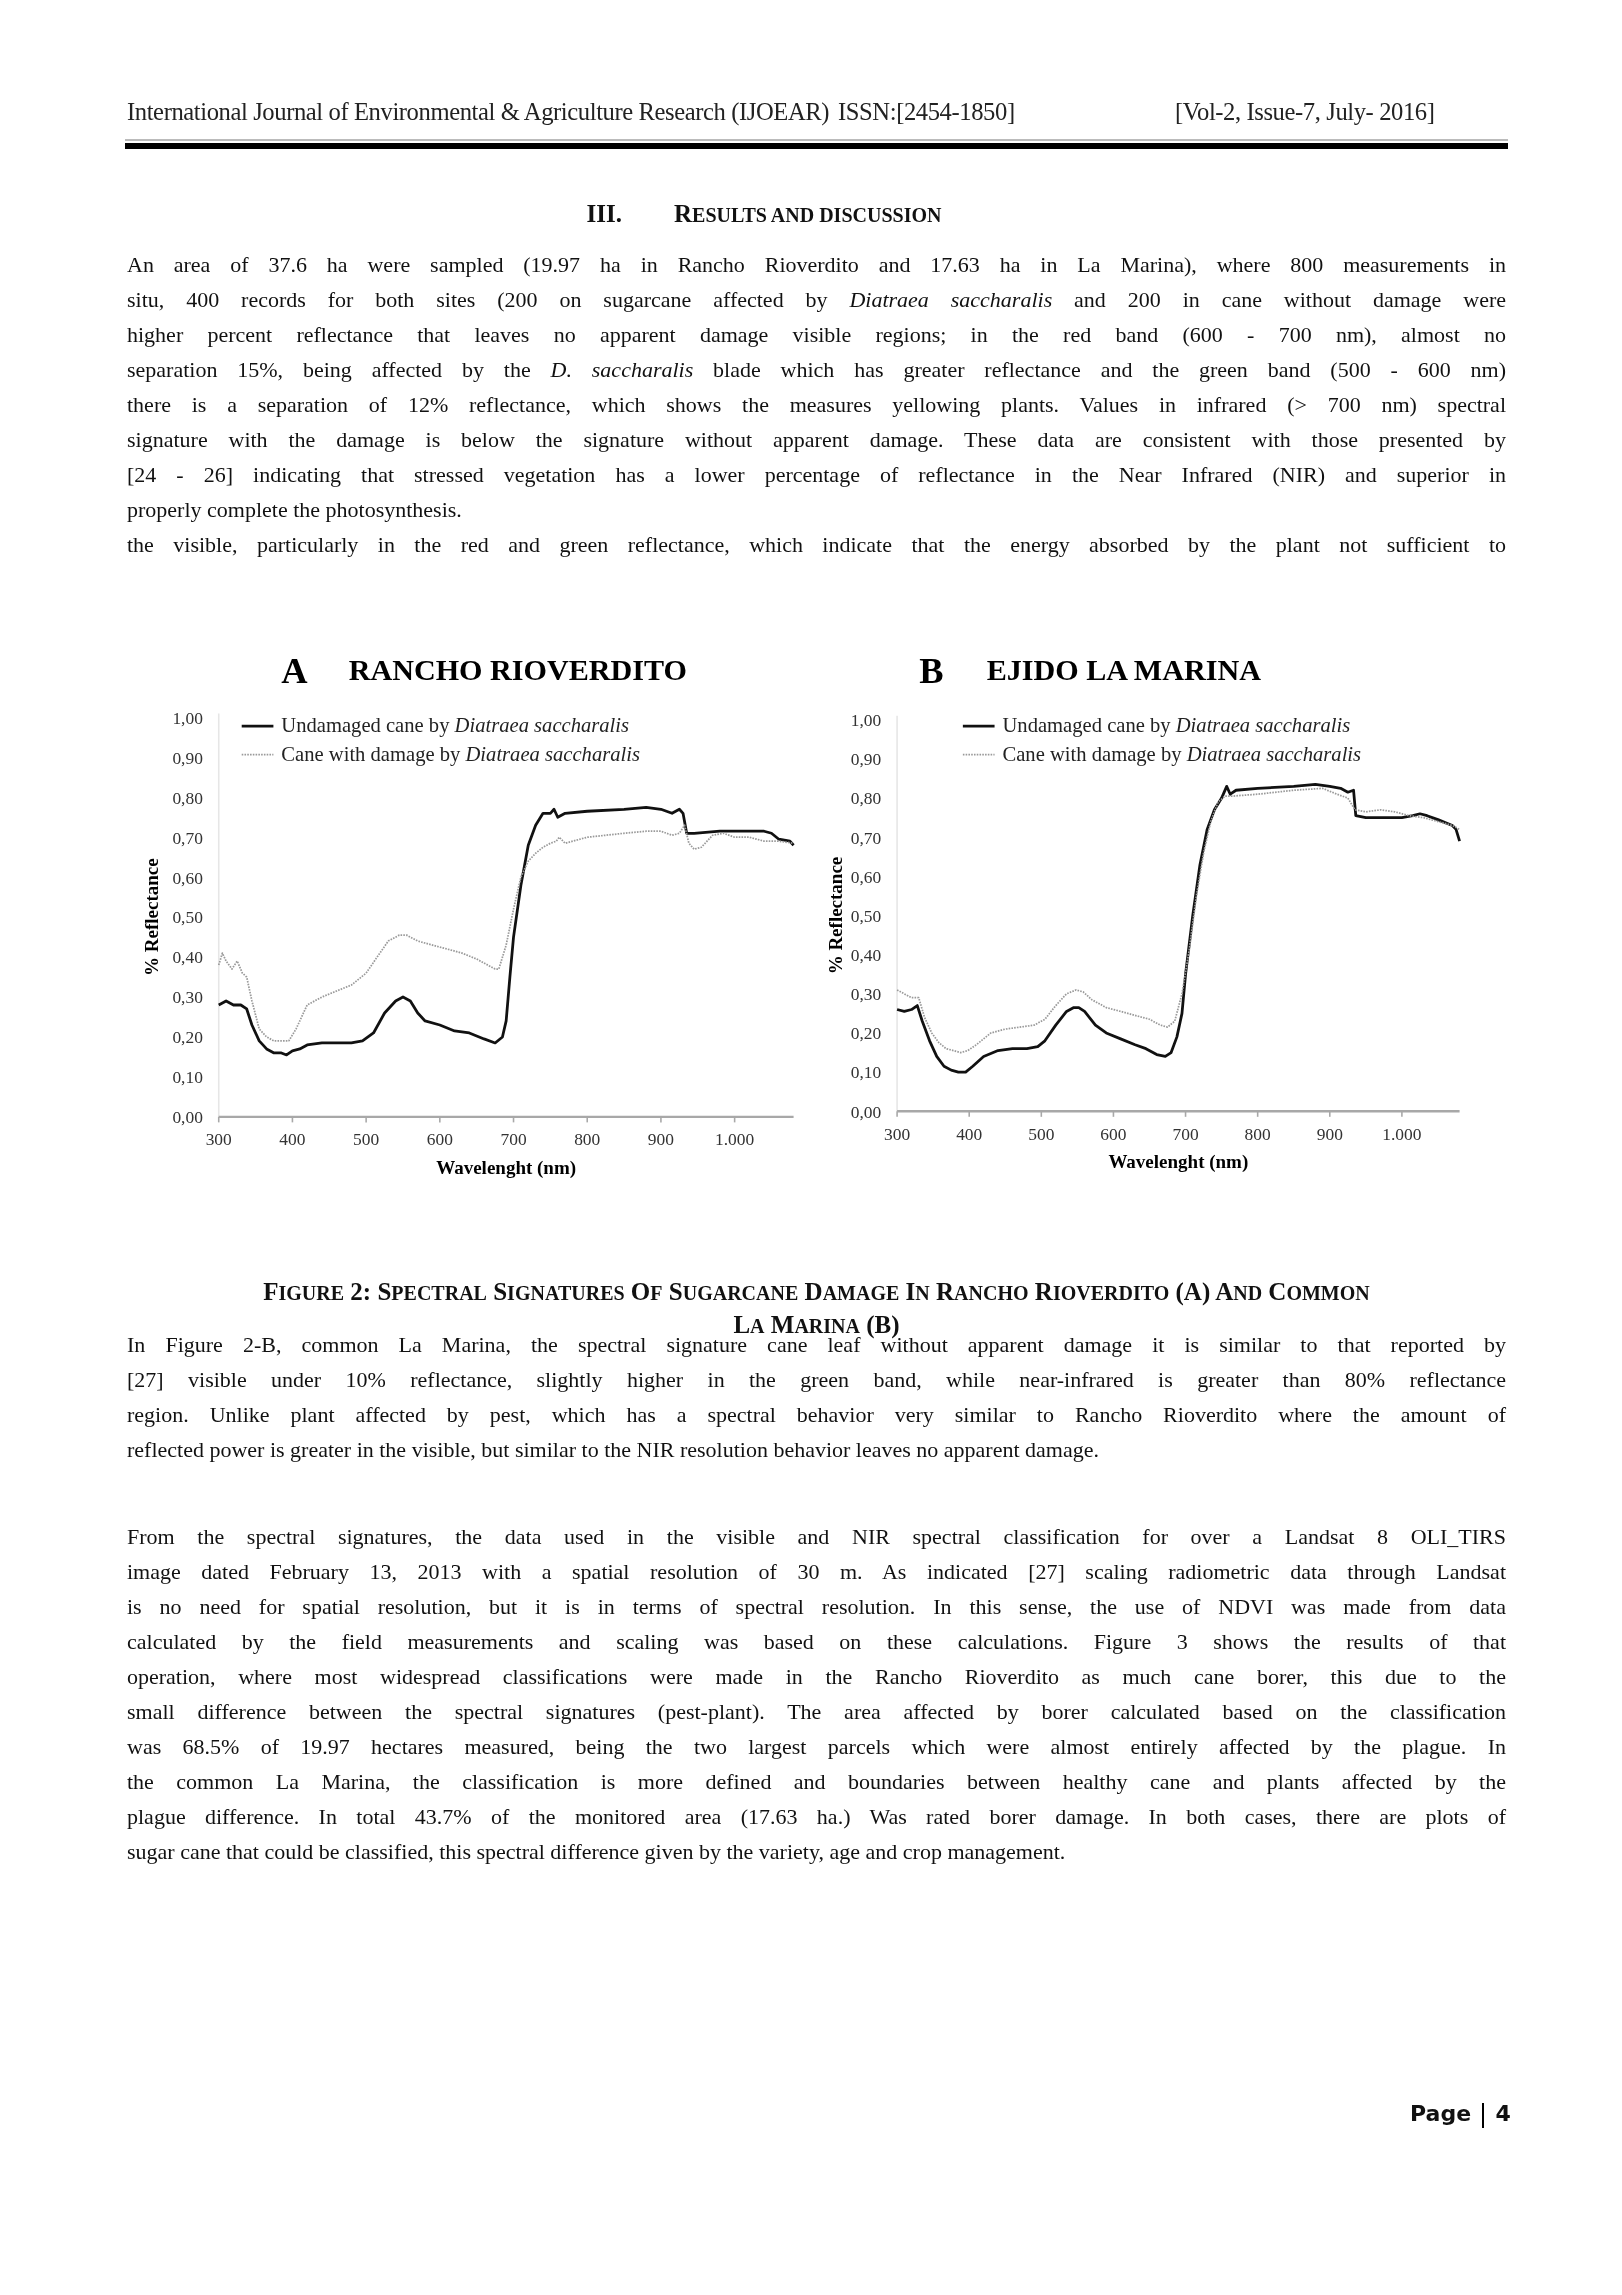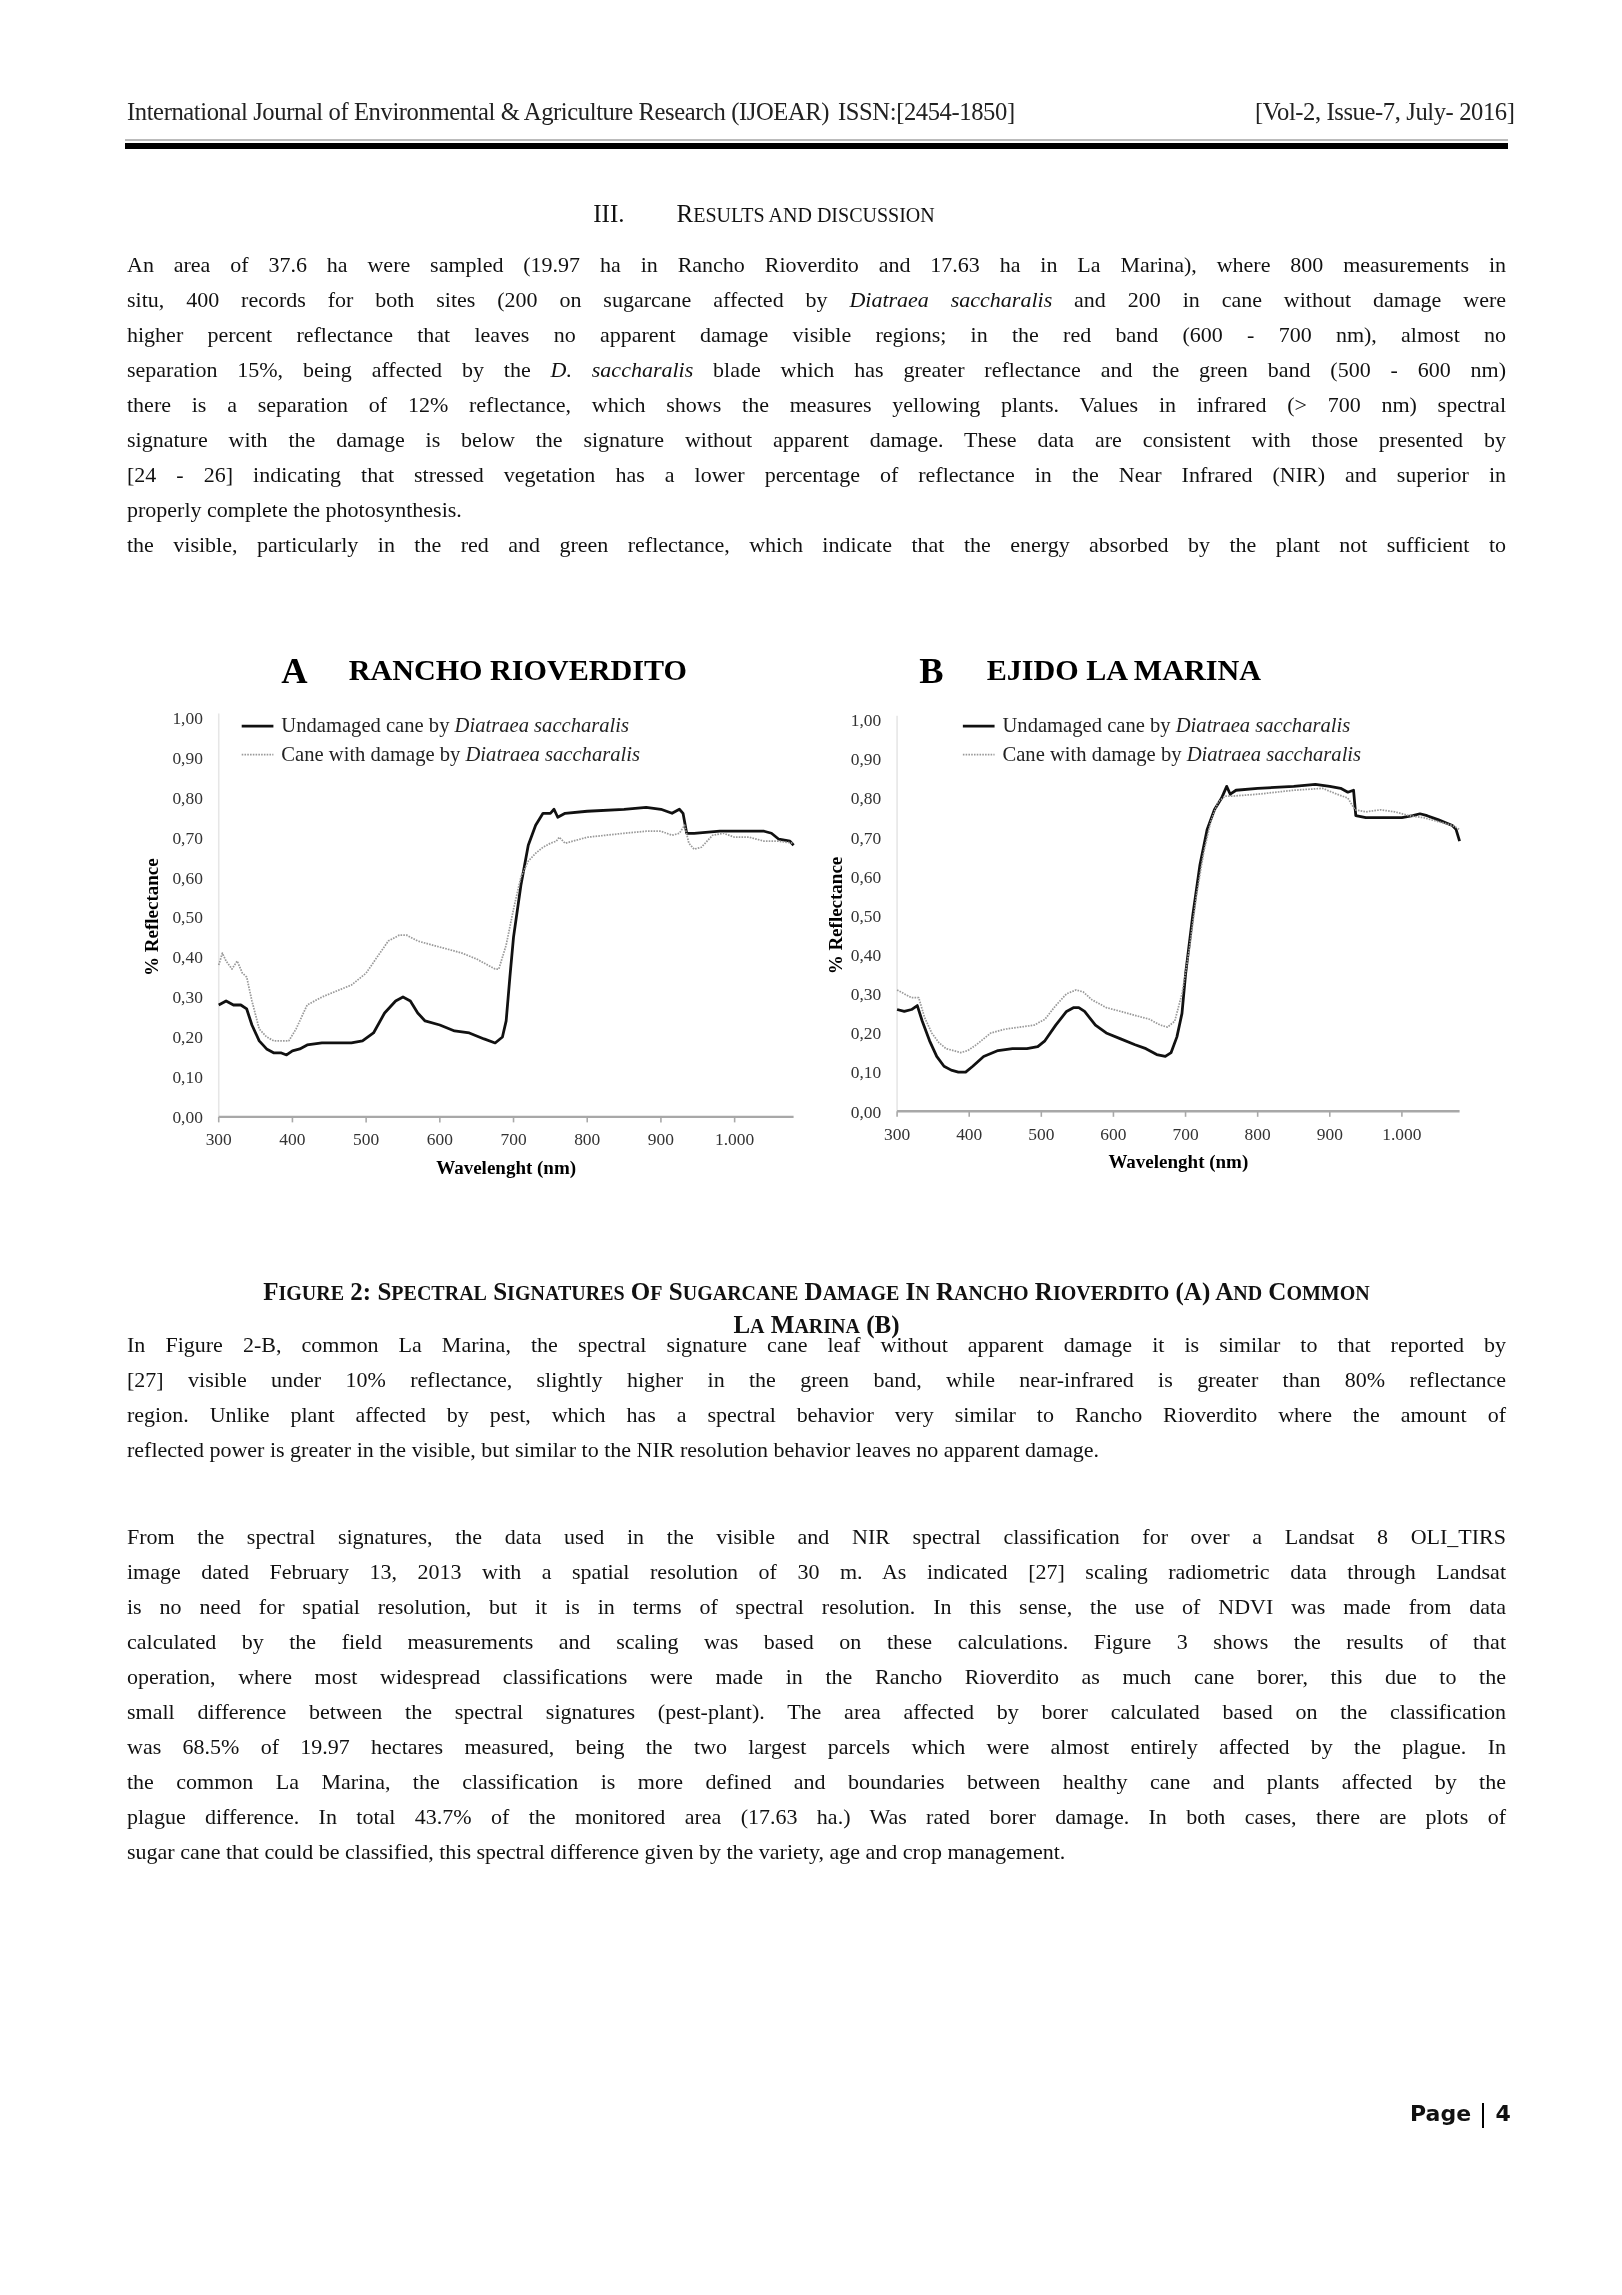--- a/index.html
+++ b/index.html
@@ -1,41 +1,41 @@
 <!DOCTYPE html>
 <html style="font-size:12.7px"><head>
 <meta charset="utf-8">
 <style>
   html, body { margin:0; padding:0; background:#ffffff; }
   body { width:1623px; height:2295px; position:relative; overflow:hidden; font-family:"Liberation Serif", serif; color:#111; }
   .hdr { position:absolute; top:98px; left:127px; width:1379px; height:32px; font-family:"Liberation Serif", serif; font-size:24.6px; color:#222; }
   .hdr span { position:absolute; top:0; white-space:nowrap; letter-spacing:-0.4px;text-align:center; }
   .hdr-rule-thin { position:absolute; left:125px; top:139px; width:1383px; height:1.6px; background:#bbb; }
   .hdr-rule { position:absolute; left:125px; top:143px; width:1383px; height:5.5px; background:#000; }
-  .sec-title { position:absolute; top:200px; left:0; width:1528px; text-align:center; font-size:25px; font-weight:normal; }
+  .sec-title { position:absolute; top:200px; left:0; width:1528px; text-align:center; font-size:25px; font-weight:bold; }
   .sec-title .num { margin-right:52px; }
   .sec-title .big { font-size:25px; }
   .sec-title .small { font-size:20px; }
   .para { position:absolute; left:127px; width:1379px; font-size:22px; line-height:35px; text-align:justify; }
   .para .line { display:block; text-align:justify; text-align-last:justify; white-space:nowrap; overflow:visible; height:35px; }
   .para .line.last { text-align-last:left; }
   .fig { position:absolute; top:634px; left:0; width:1623px; height:571px; }
   svg text { font-family:"Liberation Serif", serif; }
   .caption { position:absolute; top:1232px; left:127px; width:1379px; text-align:center; font-weight:bold; font-size:25px; line-height:32px;margin-top:44px; }
   .caption .sm { font-size:20px; }
   .page-num { position:absolute; top:2101px; left:1410px; font-family:"DejaVu Sans", sans-serif; font-weight:bold; font-size:22px; white-space:nowrap; }
   .page-num .bar { display:inline-block; width:2.4px; height:25px; background:#000; vertical-align:middle; margin:0 11px; }
 </style>
 </head>
 <body>
 
 <div class="hdr">
   <span style="left:0;">International Journal of Environmental &amp; Agriculture Research (IJOEAR)</span>
   <span style="left:711px;">ISSN:[2454-1850]</span>
-  <span style="left:1128px;">[Vol-2, Issue-7,  July- 2016]</span>
+  <span style="left:1048px;">[Vol-2, Issue-7,  July- 2016]</span>
 </div>
 <div class="hdr-rule-thin"></div>
 <div class="hdr-rule"></div>
 
 <div class="sec-title">
   <span class="num">III.</span><span class="big">R</span><span class="small">ESULTS AND DISCUSSION</span>
 </div>
 
 <div class="para" id="p1" style="top:247px;">
     <span class="line"><span>An area of 37.6 ha were sampled (19.97 ha in Rancho Rioverdito and 17.63 ha in La Marina), where 800 measurements in</span></span>

